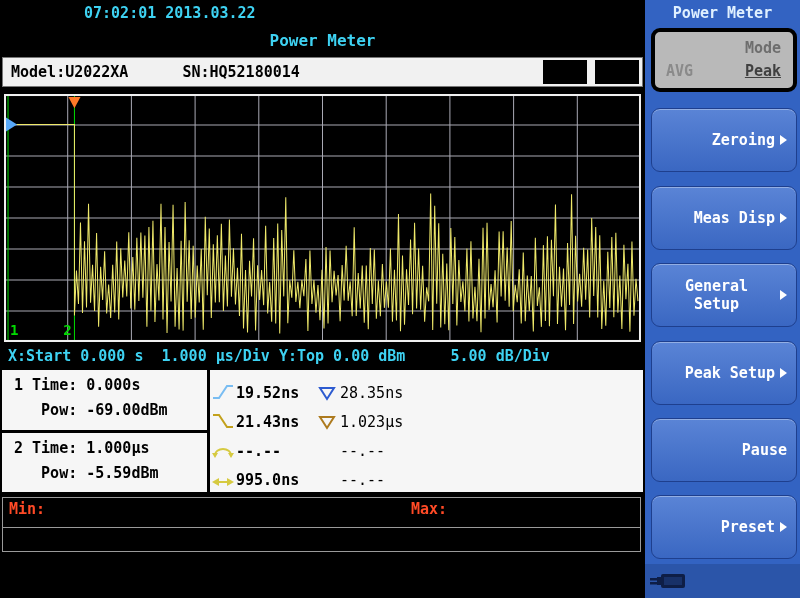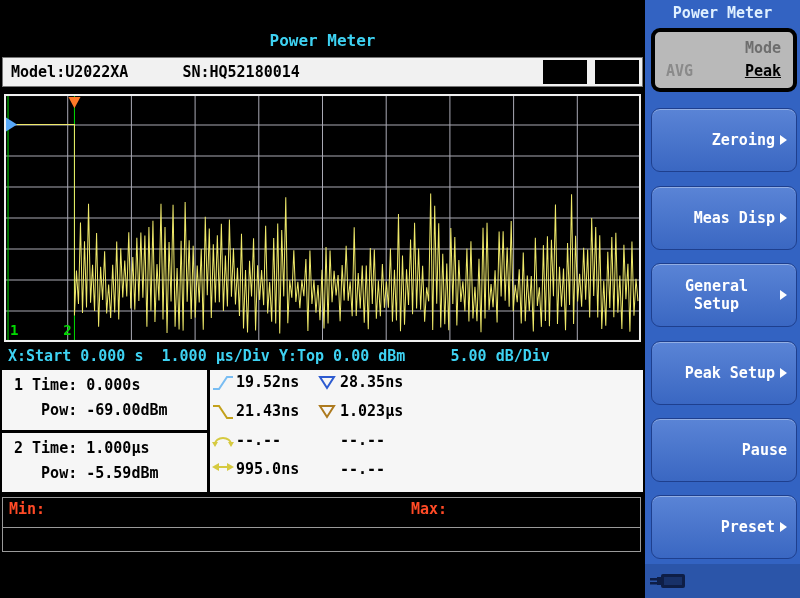--- a/index.html
+++ b/index.html
@@ -20,50 +20,51 @@
   .graph-box{position:absolute;left:4px;top:94px;width:637px;height:248px;background:#000;}
   .graph-box svg{display:block;width:100%;height:100%;}
   .axis-label{position:absolute;left:8px;top:347px;color:var(--accent);font-size:15px;font-weight:bold;white-space:pre;}
   .meas{position:absolute;left:2px;top:370px;width:641px;height:122px;display:flex;gap:3px;background:#000;}
   .meas-col1{width:205px;display:flex;flex-direction:column;gap:3px;}
   .meas-box{background:#f6f6f6;color:#000;flex:1;padding-top:3px;}
   .m-line{white-space:pre;font-size:15px;font-weight:bold;line-height:25px;padding-left:12px;}
   .meas-col2{width:232px;background:#f6f6f6;padding-top:4px;}
   .s-line{white-space:pre;font-size:15px;font-weight:bold;line-height:28px;padding-left:8px;color:#000;}
   .meas-col3{flex:1;background:#f6f6f6;padding-top:3px;}
-  .t-row{display:flex;align-items:flex-start;height:29px;}
+  .t-row{display:flex;align-items:flex-end;height:29px;}
   .t-icon{width:26px;display:flex;justify-content:center;align-items:center;}
   .t-val{width:78px;font-size:15px;font-weight:bold;color:#000;}
-  .t-val2{font-size:15px;font-weight:bold;color:#000;}
+  .t-val2{font-size:15px;font-weight:normal;color:#000;}
   .minmax{position:absolute;left:2px;top:497px;width:639px;height:32px;background:#000;border:1px solid #9a9a9a;}
   .min-label{position:absolute;left:6px;top:2px;color:var(--alarm);font-weight:bold;font-size:15px;}
   .max-label{position:absolute;left:408px;top:2px;color:var(--alarm);font-weight:bold;font-size:15px;}
   .empty-bar{position:absolute;left:2px;top:527px;width:639px;height:25px;background:#000;border:1px solid #9a9a9a;}
   .sidebar{position:absolute;left:645px;top:0;width:155px;height:598px;background:var(--sbblue);}
   .sb-title{position:absolute;top:4px;width:100%;text-align:center;color:#dff0ff;font-weight:bold;font-size:15px;}
   .sb-btn{position:absolute;left:6px;width:146px;height:64px;border-radius:9px;border:1px solid #1e3f8e;
     background:linear-gradient(#5a84d6,#3a67c2);display:flex;align-items:center;justify-content:flex-end;
     padding-right:9px;gap:5px;color:#fff;font-weight:bold;font-size:15px;font-family:inherit;cursor:pointer;
     box-shadow:inset 0 1px 0 rgba(255,255,255,.35);}
   .arrow-icon{width:0;height:0;border-left:7px solid #fff;border-top:5px solid transparent;border-bottom:5px solid transparent;}
   .pos-zeroing{top:108px}.pos-measdisp{top:186px}.pos-general{top:263px}
   .pos-peaksetup{top:341px}.pos-pause{top:418px}.pos-preset{top:495px}
   .mode-btn{position:absolute;left:6px;top:28px;width:146px;height:64px;border-radius:9px;background:var(--modegray);
     border:4px solid #000000;cursor:pointer;}
   .mode-label{position:absolute;top:7px;right:12px;color:#6e6e6e;font-weight:bold;font-size:15px;}
   .mode-avg{position:absolute;bottom:8px;left:11px;color:#8a8a8a;font-weight:bold;font-size:15px;}
-  .mode-peak{position:absolute;bottom:8px;right:12px;color:#000000;font-weight:bold;font-size:15px;text-decoration:underline;}
+  .mode-peak{position:absolute;bottom:8px;right:12px;color:#404040;font-weight:bold;font-size:15px;text-decoration:underline;}
   .sb-bottom{position:absolute;bottom:0;left:0;width:100%;height:34px;background:#2b55a9;}
   .connector{position:absolute;left:4px;top:7px;}
 </style>
 </head>
 <body>
 
 <div class="screen">
 
+  <div class="clock">07:02:01 2013.03.22</div>
   <div class="main-title">Power Meter</div>
 
   <div class="model-bar">
     <span class="model-text">Model:U2022XA</span>
     <span class="serial-text">SN:HQ52180014</span>
     <div class="status-boxes">
       <div class="status-box"></div>
       <div class="status-box"></div>
     </div>
   </div>

